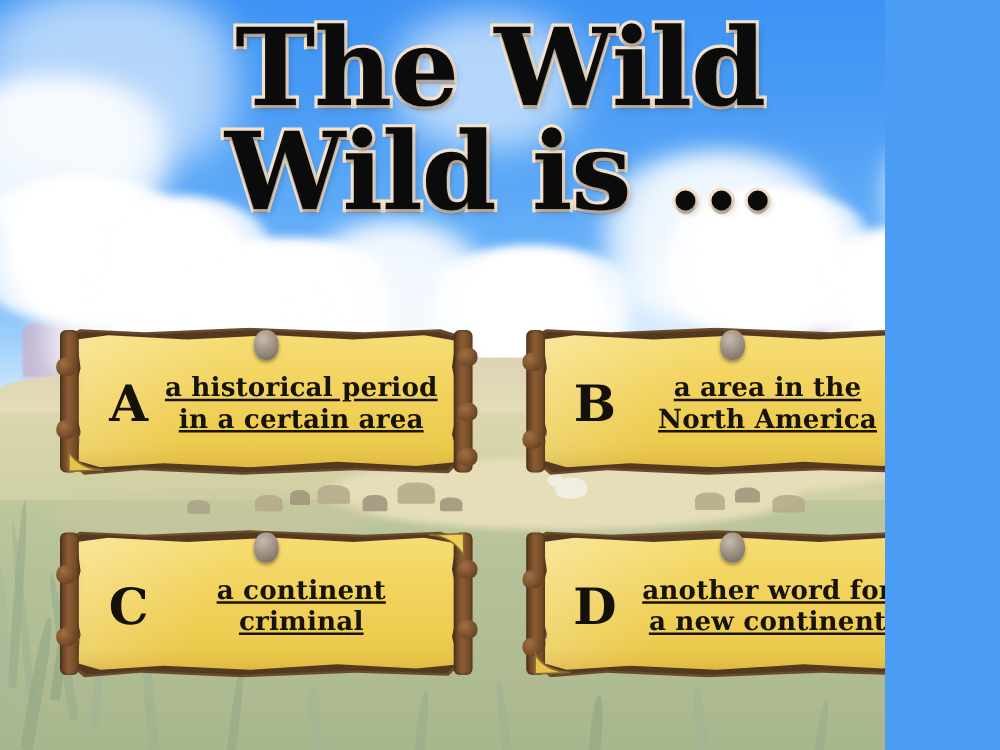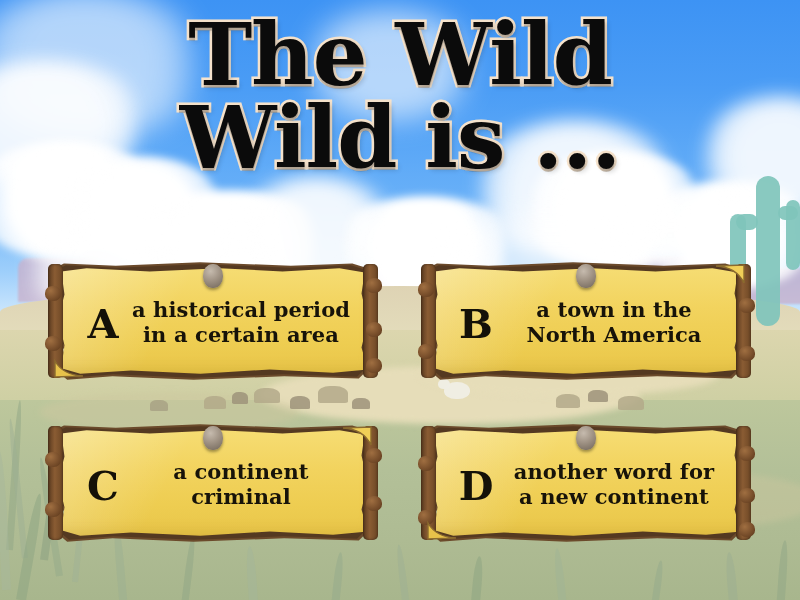--- a/index.html
+++ b/index.html
@@ -5,21 +5,21 @@
   * { margin:0; padding:0; box-sizing:border-box; }
   html, body { width:800px; height:600px; overflow:hidden; }
   body {
     font-family:"DejaVu Serif", serif;
     background:#4a9cf5;
     position:relative;
   }
 
   
   #stage {
-    position:absolute; left:0; top:0; width:800px; height:600px;
+    position:absolute; left:0; top:0; width:708px; height:600px;
     overflow:hidden;
   }
 
   
   .sky {
     position:absolute; left:0; top:0; width:800px; height:340px;
     background:linear-gradient(to bottom,
        #3d93f4 0%, #4a9cf5 25%, #68b0f8 58%, #9ecffb 80%, #cfe8fd 93%, #e6f2fe 100%);
   }
 
@@ -239,20 +239,21 @@
     flex:1 1 auto;
     font-family:"DejaVu Serif", serif;
     font-weight:700;
     font-size:21px;
     line-height:1.18;
     color:#171309;
     text-align:center;
     letter-spacing:.1px;
     padding-right:6px;
     margin-top:4px;
+    text-decoration:underline;
   }
   .card.c-c .answer, .card.c-a .answer { }
 </style>
 </head>
 <body>
 
 <div id="stage">
 
   <div class="sky"></div>
 
@@ -365,21 +366,21 @@
         <div class="knob" style="right:-4px; top:34px;"></div>
         <div class="knob" style="right:-4px; top:82px;"></div>
       </div>
       <div class="parch"></div>
       <svg class="curl tr" viewBox="0 0 34 30">
         <path d="M32,2 L32,20 Q24,4 4,3 Z" fill="#f0cf57" stroke="#8a6a2e" stroke-width="1.4"></path>
       </svg>
       <div class="nail"></div>
       <div class="card-inner">
         <div class="letter">B</div>
-        <div class="answer">a town in the North America</div>
+        <div class="answer">a area in the North America</div>
       </div>
     </div>
 
     <div class="card c-c">
       <div class="frame"></div>
       <div class="post left">
         <div class="knob" style="left:-3px; top:26px;"></div>
         <div class="knob" style="left:-3px; top:76px;"></div>
       </div>
       <div class="post right">

